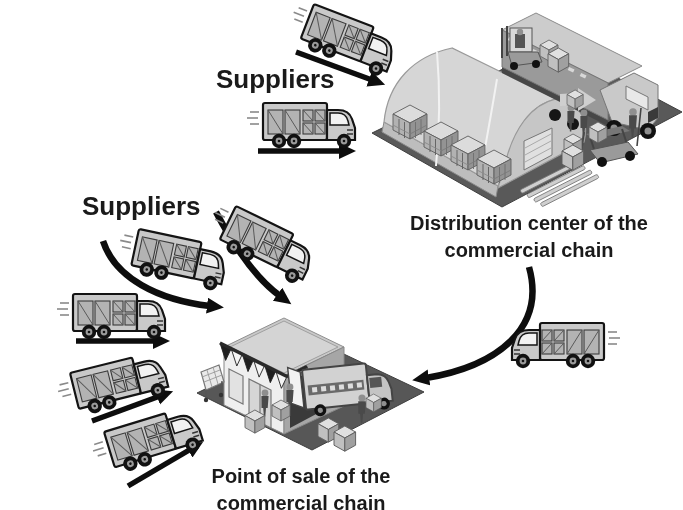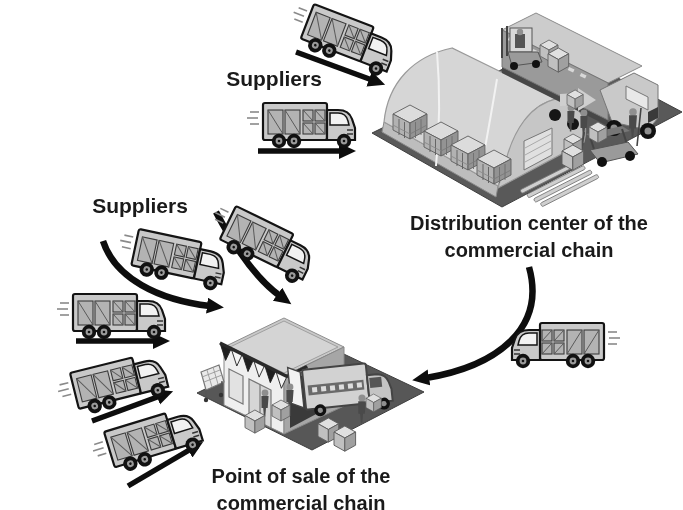--- a/index.html
+++ b/index.html
@@ -1,20 +1,20 @@
 <!DOCTYPE html>
 <html><head>
 <meta charset="utf-8">
 <style>
   html,body{margin:0;padding:0;background:#fff;}
   .stage{position:relative;width:683px;height:510px;background:#ffffff;overflow:hidden;
          font-family:"Liberation Sans",sans-serif;}
   .stage svg{position:absolute;left:0;top:0;}
   .lbl{position:absolute;color:#1a1a1a;font-weight:700;text-align:center;}
-  .lbl-suppliers{font-size:21px;line-height:26px;width:116px;}
+  .lbl-suppliers{font-size:26px;line-height:26px;width:116px;}
   .lbl-caption{font-size:20px;line-height:27px;}
   .lbl span{display:inline;}
 </style>
 </head>
 <body>
 
 <div class="stage">
 
 <svg width="683" height="510" viewBox="0 0 683 510">
   <defs>

